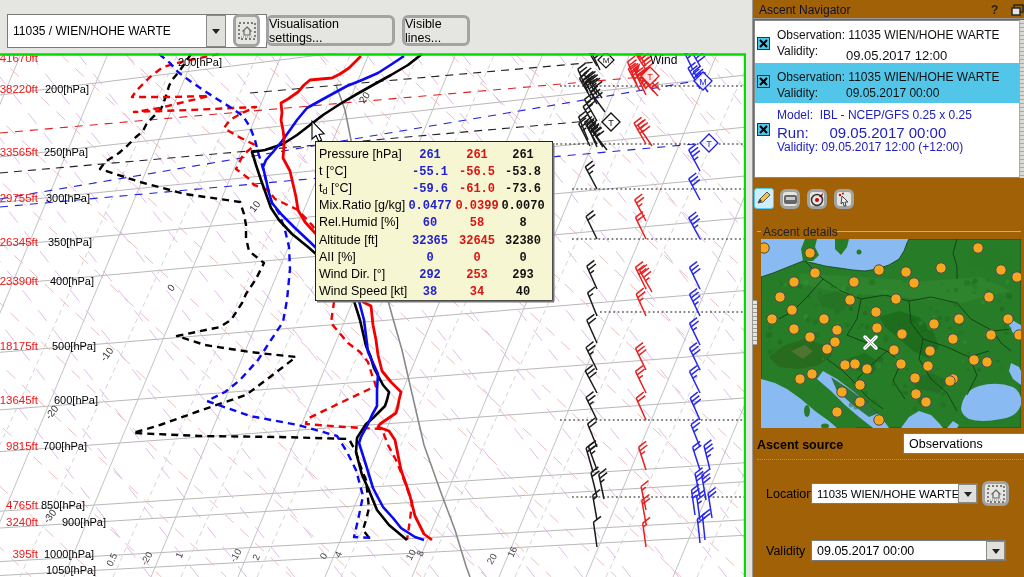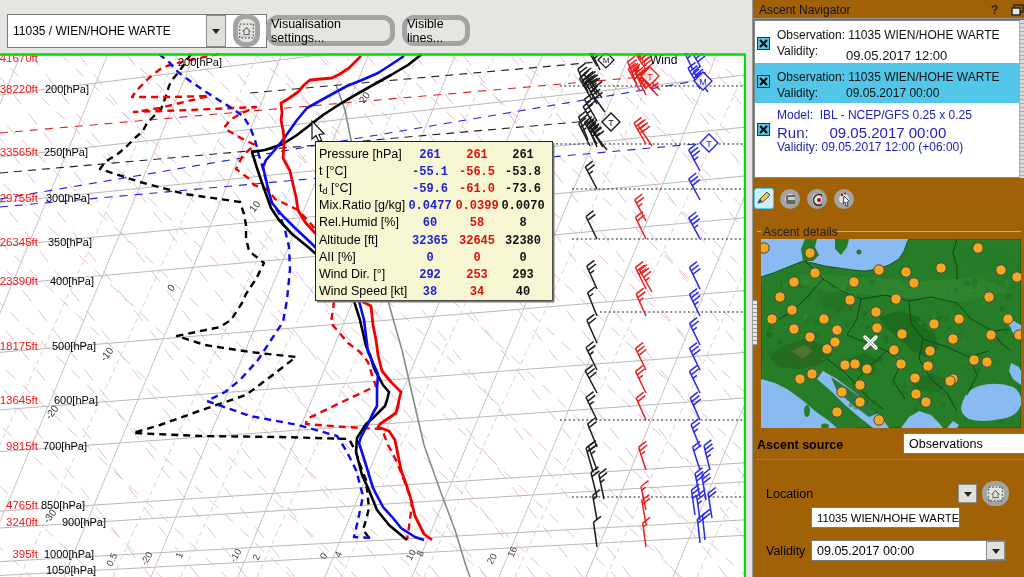--- a/index.html
+++ b/index.html
@@ -1,15 +1,15 @@
 <!DOCTYPE html>
 <html><head><meta charset="utf-8"><style>
 *{margin:0;padding:0;box-sizing:border-box;}
 body{width:1024px;height:577px;overflow:hidden;font-family:"Liberation Sans", sans-serif;background:#e5e5e1;position:relative;}
-.btn{position:absolute;background:#e5e5e1;border:5px solid #a3a3a3;border-radius:12px;font-size:12.5px;color:#000;display:flex;align-items:center;justify-content:center;}
+.btn{position:absolute;background:#e5e5e1;border:3px solid #a3a3a3;border-radius:6px;font-size:12.5px;color:#000;display:flex;align-items:center;justify-content:center;}
 .fld{position:absolute;background:#fff;border:1px solid #7a7a7a;font-size:12.5px;color:#000;display:flex;align-items:center;padding-left:5px;white-space:nowrap;}
 .arrowbtn{position:absolute;background:#e0e0dc;border:1px solid #8a8a8a;display:flex;align-items:center;justify-content:center;}
 .arrowbtn:after{content:"";border:4px solid transparent;border-top:5px solid #222;margin-top:5px;}
 .lbl{position:absolute;font-size:12.5px;color:#000;white-space:nowrap;}
 </style></head>
 <body>
 
 <div class="fld" style="left:7px;top:14px;width:260px;height:34px;font-size:12px;">11035 / WIEN/HOHE WARTE</div>
 <div class="arrowbtn" style="left:206px;top:15px;width:20px;height:32px;"></div>
 <div class="btn" style="left:233px;top:14px;width:27px;height:33px;">
@@ -556,21 +556,21 @@
   <div style="position:absolute;left:1px;top:20px;width:266px;height:158px;background:#fff;border:1px solid #888;">
     <div style="position:absolute;left:0;top:42px;width:264px;height:40px;background:#52c6e8;"></div>
     <div style="position:absolute;left:22px;top:7px;font-size:12px;color:#111;">Observation: 11035 WIEN/HOHE WARTE</div>
     <div style="position:absolute;left:22px;top:23px;font-size:12px;color:#111;">Validity:</div>
     <div style="position:absolute;left:91px;top:27px;font-size:13px;color:#111;">09.05.2017 12:00</div>
     <div style="position:absolute;left:22px;top:49px;font-size:12px;color:#111;">Observation: 11035 WIEN/HOHE WARTE</div>
     <div style="position:absolute;left:22px;top:65px;font-size:12px;color:#111;">Validity:</div>
     <div style="position:absolute;left:91px;top:65px;font-size:12px;color:#111;">09.05.2017 00:00</div>
     <div style="position:absolute;left:22px;top:87px;font-size:12px;color:#2121bb;">Model:&nbsp;&nbsp;IBL - NCEP/GFS 0.25 x 0.25</div>
     <div style="position:absolute;left:22px;top:103px;font-size:15px;color:#2121bb;">Run:&nbsp;&nbsp;&nbsp;&nbsp;&nbsp;09.05.2017 00:00</div>
-    <div style="position:absolute;left:22px;top:119px;font-size:12px;color:#2121bb;">Validity: 09.05.2017 12:00 (+06:00)</div>
+    <div style="position:absolute;left:22px;top:119px;font-size:12px;color:#2121bb;">Validity: 09.05.2017 12:00 (+12:00)</div>
   </div>
   <div style="position:absolute;left:4px;top:37px;width:13px;height:13px;background:#52c6e8;border:1.5px solid #1c3a44;display:flex;align-items:center;justify-content:center;">
       <svg width="9" height="9">
         <path d="M 1 1 L 8 8 M 8 1 L 1 8" stroke="#000" stroke-width="2"></path>
       </svg>
     </div>
     <div style="position:absolute;left:4px;top:75px;width:13px;height:13px;background:#52c6e8;border:1.5px solid #1c3a44;display:flex;align-items:center;justify-content:center;">
       <svg width="9" height="9">
         <path d="M 1 1 L 8 8 M 8 1 L 1 8" stroke="#000" stroke-width="2"></path>
       </svg>
@@ -840,21 +840,21 @@
 <path d="M 104 98 L 115 109 M 115 98 L 104 109" stroke="#fff" stroke-width="3.5" stroke-linecap="round"></path>
 <path d="M 104 98 L 115 109 M 115 98 L 104 109" stroke="#333" stroke-width="1" stroke-linecap="butt" opacity="0.4"></path>
     </svg>
   <div style="position:absolute;left:0px;top:300px;width:4px;height:45px;background:repeating-linear-gradient(to bottom,#999 0 1px,#e5e5e1 1px 4px);"></div>
 
   <span class="lbl" style="left:4px;top:438px;font-weight:bold;">Ascent source</span>
   <div class="fld" style="left:150px;top:433px;width:122px;height:21px;">Observations</div>
   <div style="position:absolute;left:4px;top:459px;width:268px;border-top:1px dotted #999;"></div>
 
   <span class="lbl" style="left:13px;top:487px;">Location</span>
-  <div class="fld" style="left:58px;top:483px;width:149px;height:21px;font-size:11.3px;margin-top:24px;">11035 WIEN/HOHE WARTE</div>
+  <div class="fld" style="left:58px;top:483px;width:167px;height:21px;font-size:11.3px;">11035 WIEN/HOHE WARTE</div>
   <div class="arrowbtn" style="left:205px;top:484px;width:19px;height:19px;"></div>
   <div class="btn" style="left:229px;top:481px;width:27px;height:25px;">
       <svg width="20" height="20" viewBox="0 0 20 20">
         <rect x="2" y="2" width="16" height="16" fill="none" stroke="#555" stroke-width="1.4" stroke-dasharray="2,2"></rect>
         <path d="M 10 6 L 14 10 L 13 10 L 13 14 L 7 14 L 7 10 L 6 10 Z" fill="none" stroke="#666" stroke-width="1.2"></path>
         <path d="M 4 16 L 16 16" stroke="#888" stroke-width="1" stroke-dasharray="1,1"></path>
       </svg>
     </div>
 
   <span class="lbl" style="left:13px;top:544px;">Validity</span>

